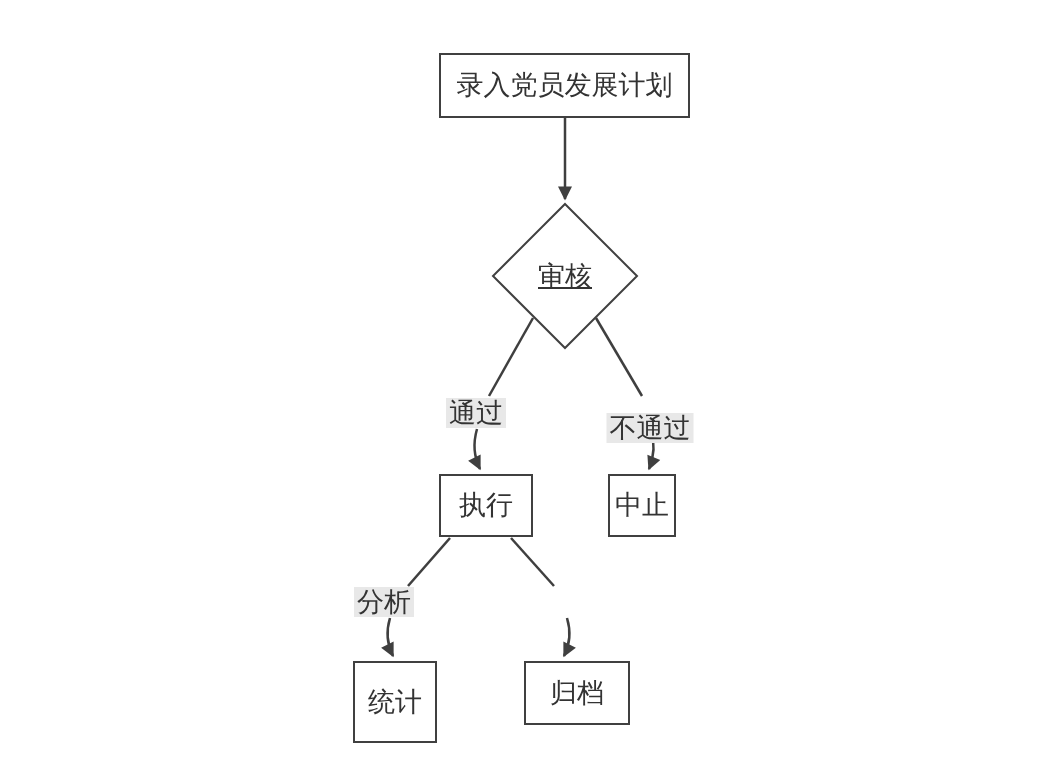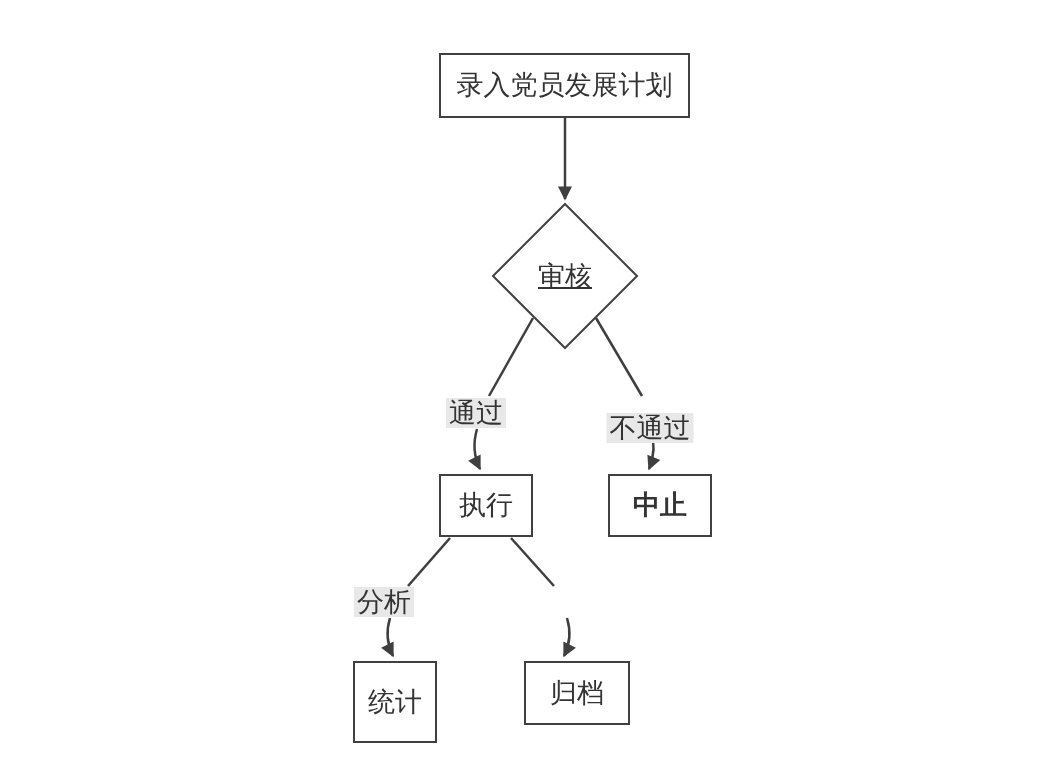--- a/index.html
+++ b/index.html
@@ -59,21 +59,21 @@
 
     <polygon class="diamond-shape" points="565,204 637,276 565,348 493,276"></polygon>
   </svg>
 
   <div class="node" style="left:439px;top:53px;width:251px;height:65px;">录入党员发展计划</div>
 
   <div class="node no-box" style="left:493px;top:204px;width:144px;height:144px;">审核</div>
 
   <div class="node" style="left:439px;top:474px;width:94px;height:63px;">执行</div>
 
-  <div class="node" style="left:608px;top:474px;width:104px;height:63px;font-weight:bold;">中止</div>
+  <div class="node" style="left:608px;top:474px;width:68px;height:63px;">中止</div>
 
   <div class="node" style="left:353px;top:661px;width:84px;height:82px;">统计</div>
 
   <div class="node" style="left:524px;top:661px;width:106px;height:64px;">归档</div>
 
   <div class="edge-label" style="left:476px;top:413px;">通过</div>
 
   <div class="edge-label" style="left:650px;top:428px;">不通过</div>
 
   <div class="edge-label" style="left:384px;top:602px;">分析</div>

